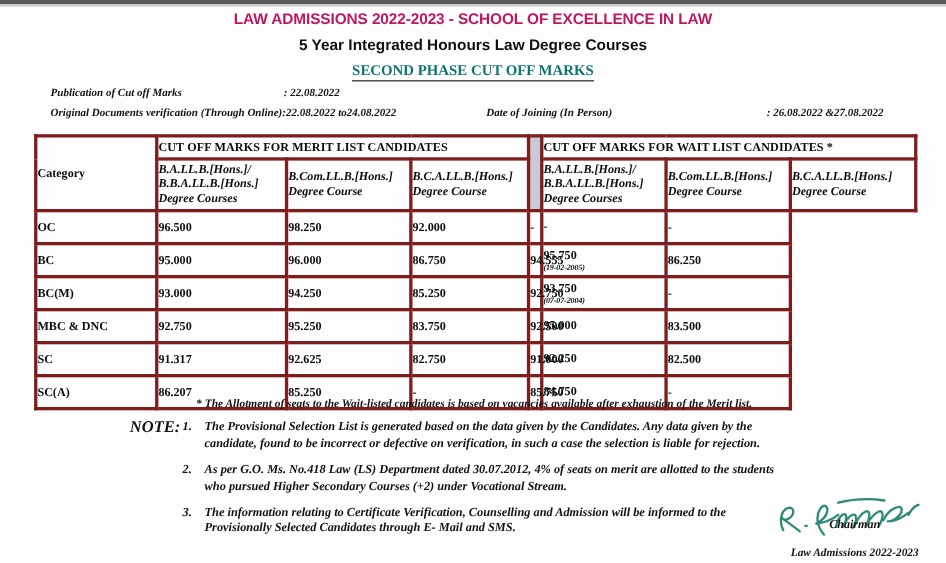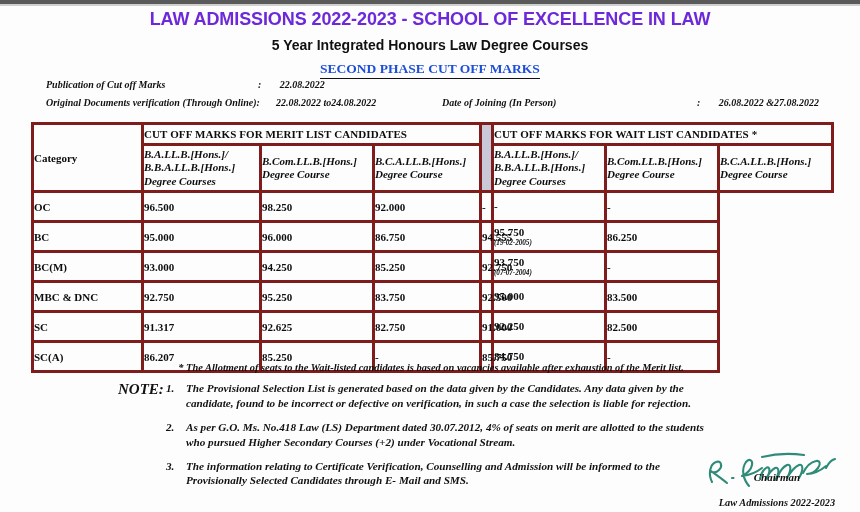--- a/index.html
+++ b/index.html
@@ -40,39 +40,39 @@
   .title-block {
     position: absolute;
     top: 10px;
     left: 0;
     width: 860px;
     text-align: center;
   }
   .title-1 {
     font-family: "Liberation Sans", "DejaVu Sans", sans-serif;
     font-weight: bold;
-    font-size: 18px;
+    font-size: 14px;
     letter-spacing: -0.1px;
-    color: #6d28d9;
+    color: #be185d;
     margin: 0 0 8px 0;
     line-height: 1.1;
   }
   .title-2 {
     font-family: "Liberation Sans", "DejaVu Sans", sans-serif;
     font-weight: bold;
     font-size: 14px;
     color: #101010;
     margin: 0 0 6px 0;
     line-height: 1.1;
   }
   .title-3 {
     font-family: "Liberation Serif", "DejaVu Serif", serif;
     font-weight: bold;
     font-size: 13.5px;
-    color: #1d4ed8;
+    color: #0f766e;
     margin: 0;
     line-height: 1.1;
     display: inline-block;
     border-bottom: 1.3px solid #101010;
     padding-bottom: 1px;
   }
 
   
   .dates {
     position: absolute;
@@ -96,21 +96,21 @@
     display: flex;
   }
   .dl-right {
     width: 394px;
     position: relative;
     display: flex;
   }
   .d-label { white-space: nowrap; }
   .d-sep-abs { position: absolute; left: 212px; }
   .d-sep-abs2 { position: absolute; left: 255px; }
-  .d-inline { margin-left: 16px; white-space: nowrap; }
+  .d-inline { margin-left: 0; white-space: nowrap; }
 
   
   table.cutoff {
     position: absolute;
     top: 122px;
     left: 31px;
     width: 800px;
     border-collapse: collapse;
     table-layout: fixed;
   }

